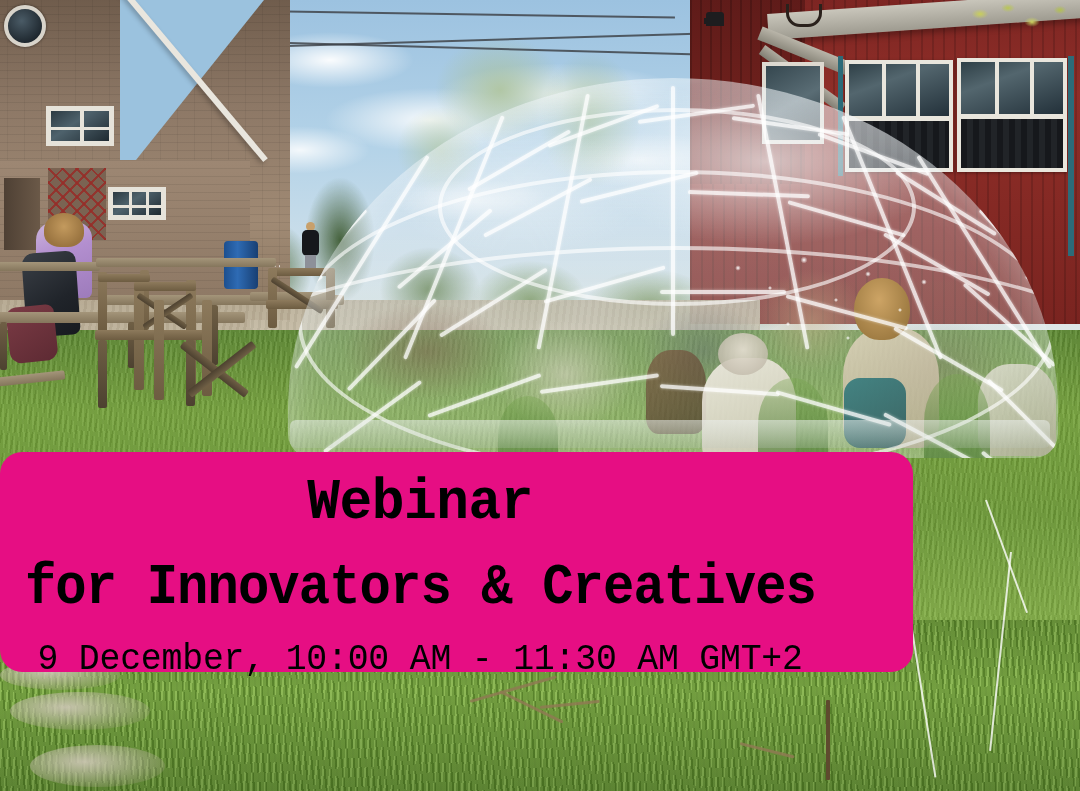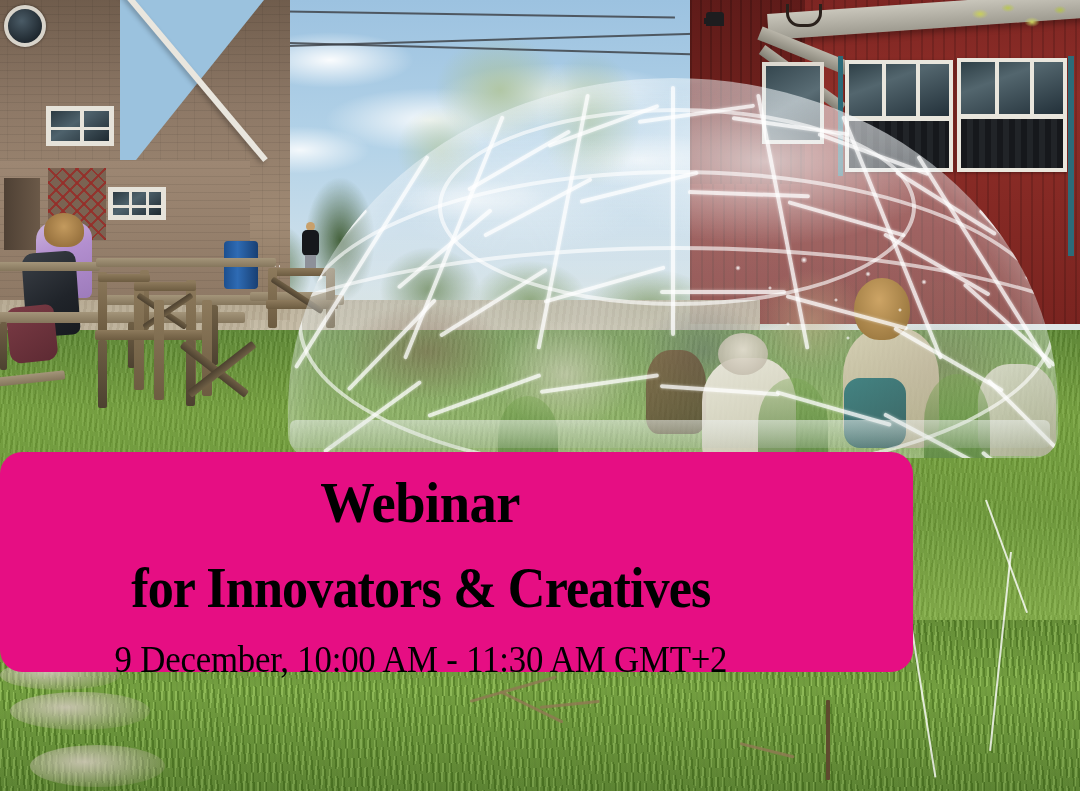--- a/index.html
+++ b/index.html
@@ -5,21 +5,21 @@
   html, body {
     margin: 0;
     padding: 0;
     background: #000;
   }
   #stage {
     position: relative;
     width: 1080px;
     height: 791px;
     overflow: hidden;
-    font-family: Liberation Serif, serif;
+    font-family: Liberation Mono, monospace;
   }
 
   
   .photo {
     position: absolute;
     inset: 0;
     overflow: hidden;
     background: #9fc0d8;
   }
 

